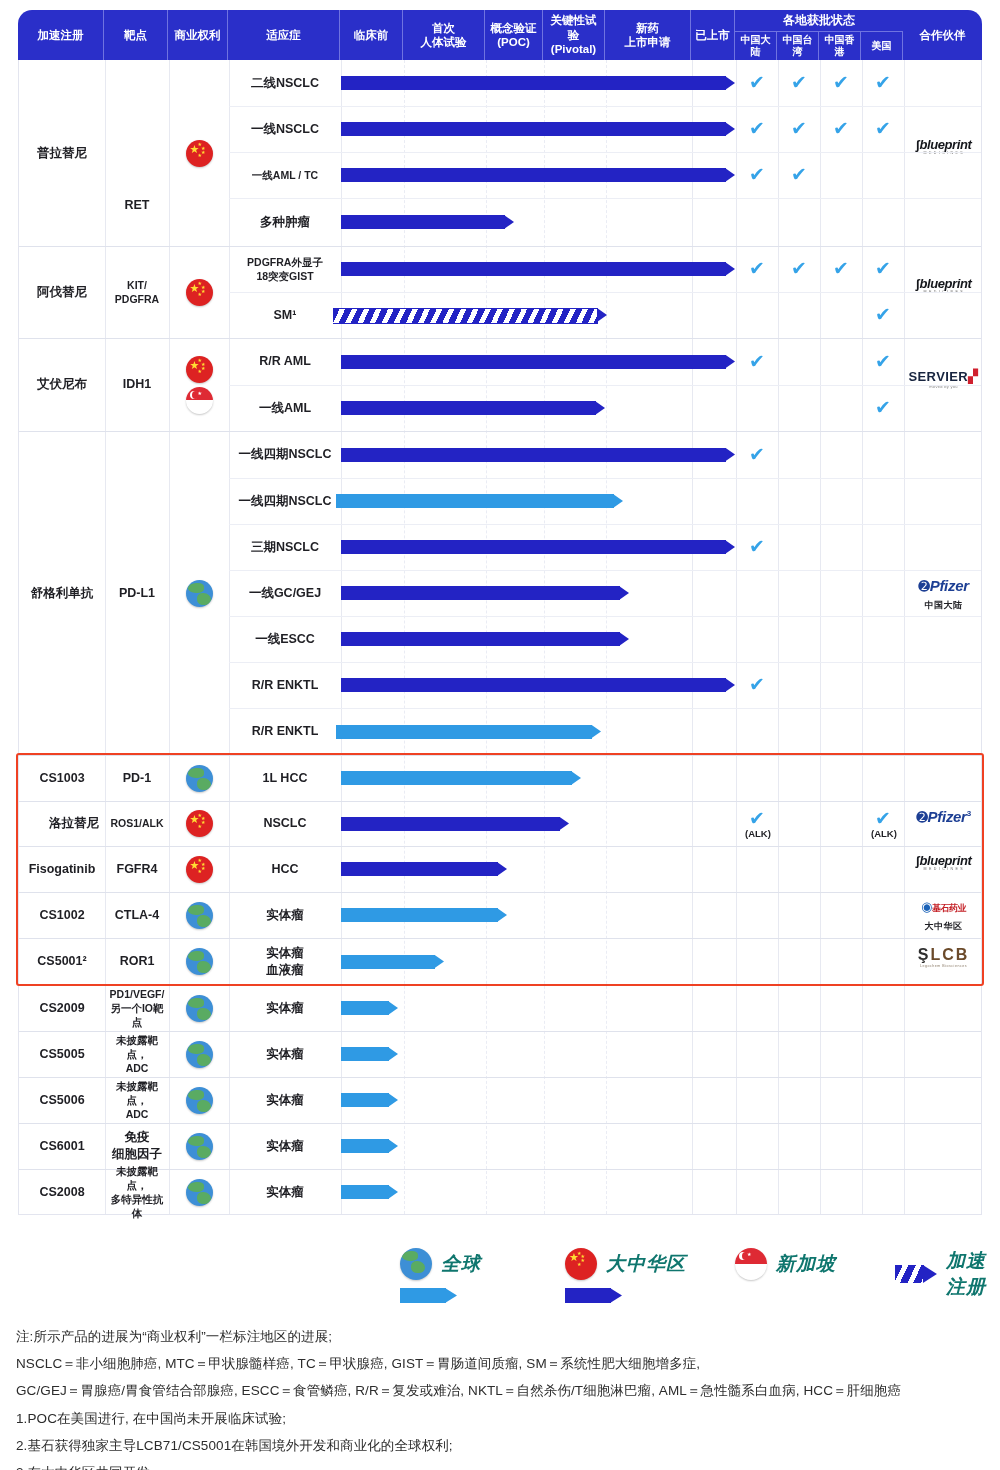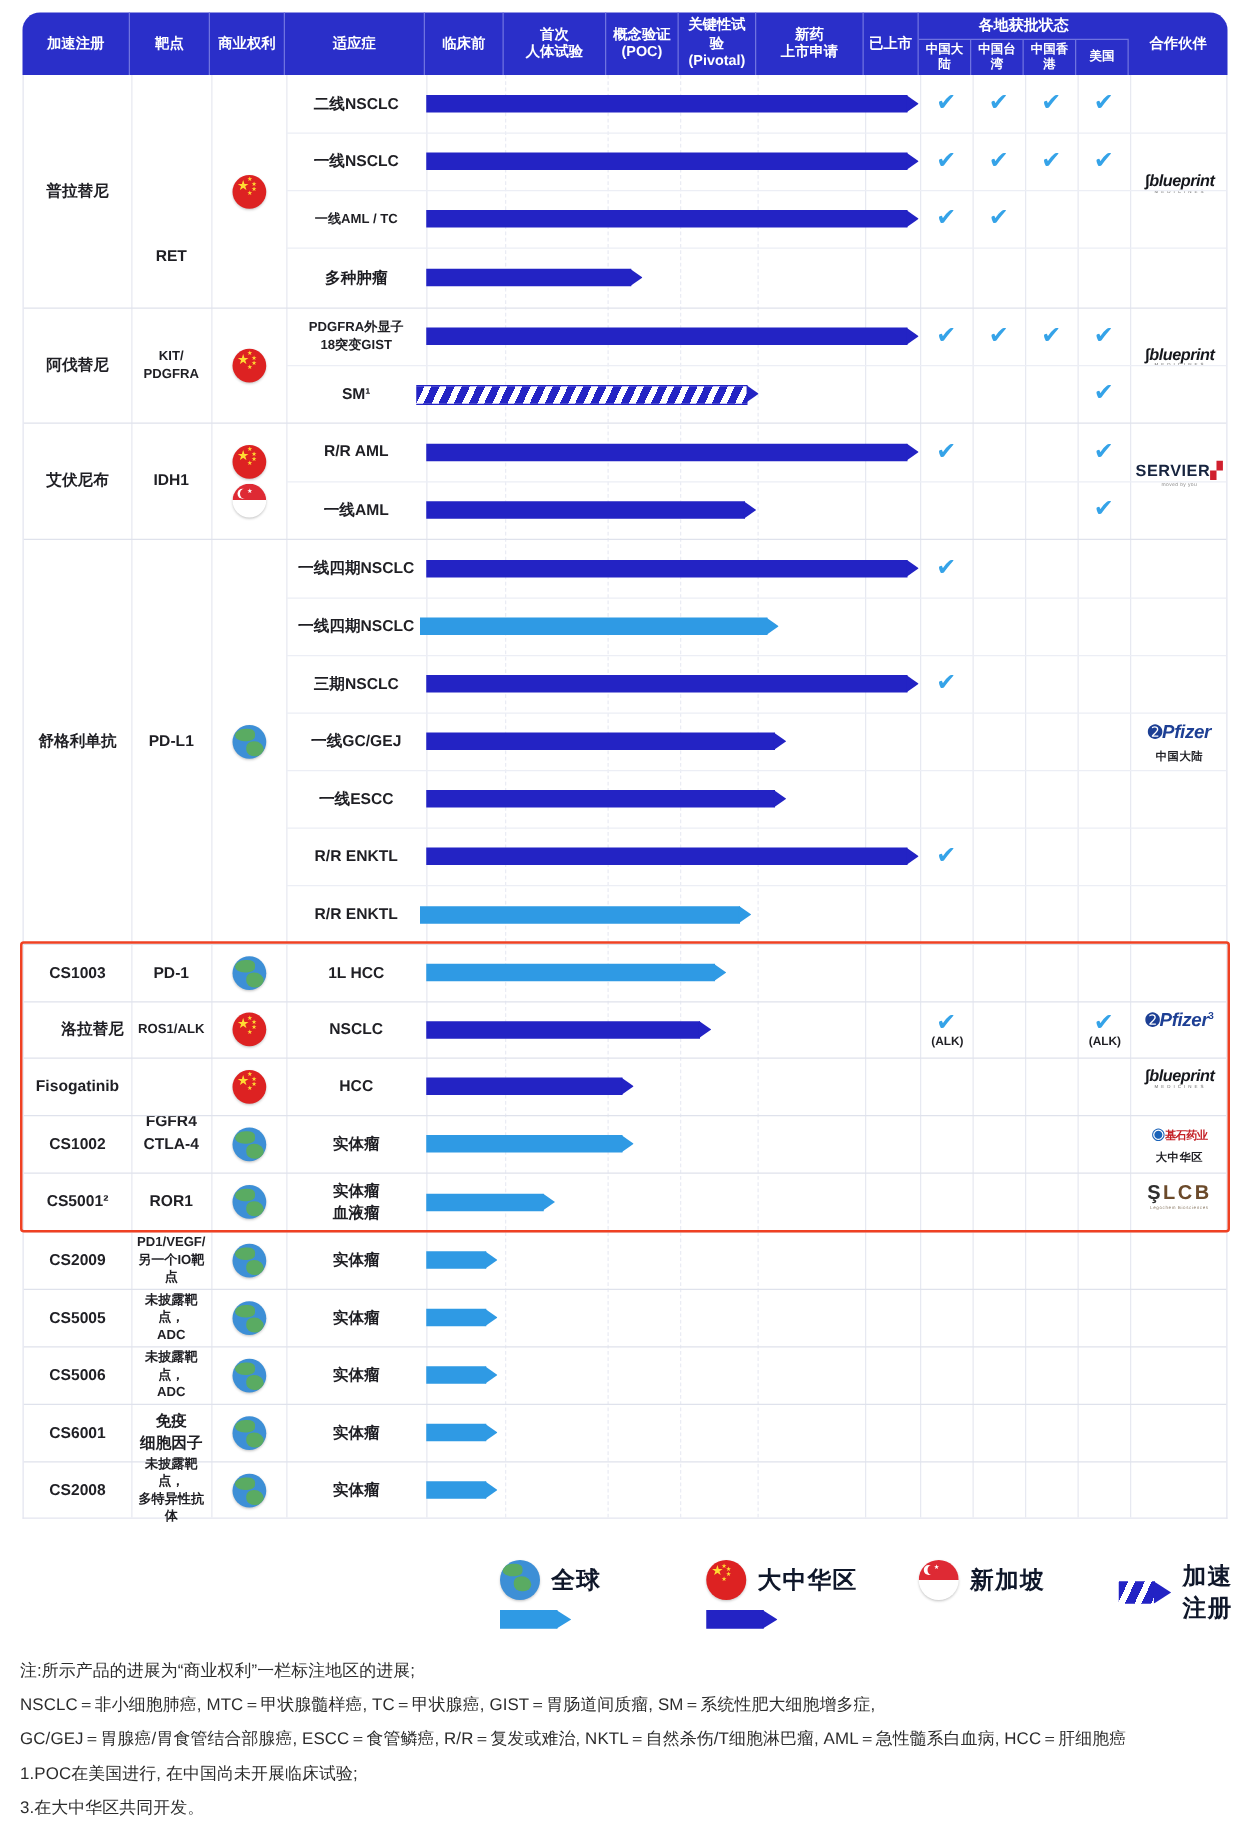--- a/index.html
+++ b/index.html
@@ -142,21 +142,21 @@
 
   
   #hl-box {
     position:absolute; border:2.5px solid #ef4123; border-radius:3px;
     pointer-events:none;
   }
 
   
   #legend { position:absolute; left:0; top:1240px; width:1000px; height:70px; }
   .lg-item { position:absolute; display:flex; align-items:center; }
-  .lg-item .lbl { font-size:19px; font-weight:bold; color:#0f172a; margin-left:9px; letter-spacing:1px; }
+  .lg-item .lbl { font-size:19px; font-weight:bold; color:#0f766e; margin-left:9px; letter-spacing:1px;font-style:italic; }
   .lg-badge { width:32px; height:32px; }
   .lg-bar { position:absolute; height:15px; width:57px; }
   .lg-bar .body { position:absolute; left:0; top:0; bottom:0; right:11px; }
   .lg-bar .tip { position:absolute; right:0; top:0; width:12px; height:15px; clip-path:polygon(0 0,0 100%,100% 50%); }
   .lg-bar.light .body, .lg-bar.light .tip { background:#2f9ae4; }
   .lg-bar.dark  .body, .lg-bar.dark  .tip { background:#2323c4; }
   .lg-hatch { width:62px; height:18px; position:relative; }
   .lg-hatch .body {
     position:absolute; left:0; top:0; bottom:0; right:13px;
     background:repeating-linear-gradient(115deg,#2323c4 0 7px,#ffffff 7px 12px);
@@ -416,21 +416,21 @@
       </div>
       <div class="cell " style="left: 210px; width: 112px; top: 741px; height: 45px;">NSCLC</div>
       <div class="bar dark" style="left: 322px; width: 228px; top: 756.5px;">
         <span class="body"></span>
         <span class="tip"></span>
       </div>
       <div class="chk" style="left: 726px; top: 748.5px;">✔<span class="alk">(ALK)</span></div>
       <div class="chk" style="left: 852px; top: 748.5px;">✔<span class="alk">(ALK)</span></div>
       <div class="hline group" style="top: 786px;"></div>
       <div class="cell " style="left: 0px; width: 86px; top: 786px; height: 46px;">Fisogatinib</div>
-      <div class="cell " style="left: 86px; width: 64px; top: 814px; height: 46px;">FGFR4</div>
+      <div class="cell " style="left: 86px; width: 64px; top: 786px; height: 46px;">FGFR4</div>
       <div class="cell " style="left: 150px; width: 60px; top: 786px; height: 46px;">
         <div style="display:flex;flex-direction:column;gap:4px;align-items:center;">
           <span class="badge china">
             <span class="star s1">★</span>
             <span class="star s2">★</span>
             <span class="star s3">★</span>
             <span class="star s4">★</span>
             <span class="star s5">★</span>
           </span>
         </div>
@@ -584,14 +584,15 @@
       </span>
       <span class="lbl">加速注册</span>
     </div>
   </div>
 
 <div id="notes">
     <p>注:所示产品的进展为“商业权利”一栏标注地区的进展;</p>
     <p>NSCLC＝非小细胞肺癌, MTC＝甲状腺髓样癌, TC＝甲状腺癌, GIST＝胃肠道间质瘤, SM＝系统性肥大细胞增多症,</p>
     <p>GC/GEJ＝胃腺癌/胃食管结合部腺癌, ESCC＝食管鳞癌, R/R＝复发或难治, NKTL＝自然杀伤/T细胞淋巴瘤, AML＝急性髓系白血病, HCC＝肝细胞癌</p>
     <p>1.POC在美国进行, 在中国尚未开展临床试验;</p>
+    <p>2.基石获得独家主导LCB71/CS5001在韩国境外开发和商业化的全球权利;</p>
     <p>3.在大中华区共同开发。</p>
   </div>
 
 </body></html>

